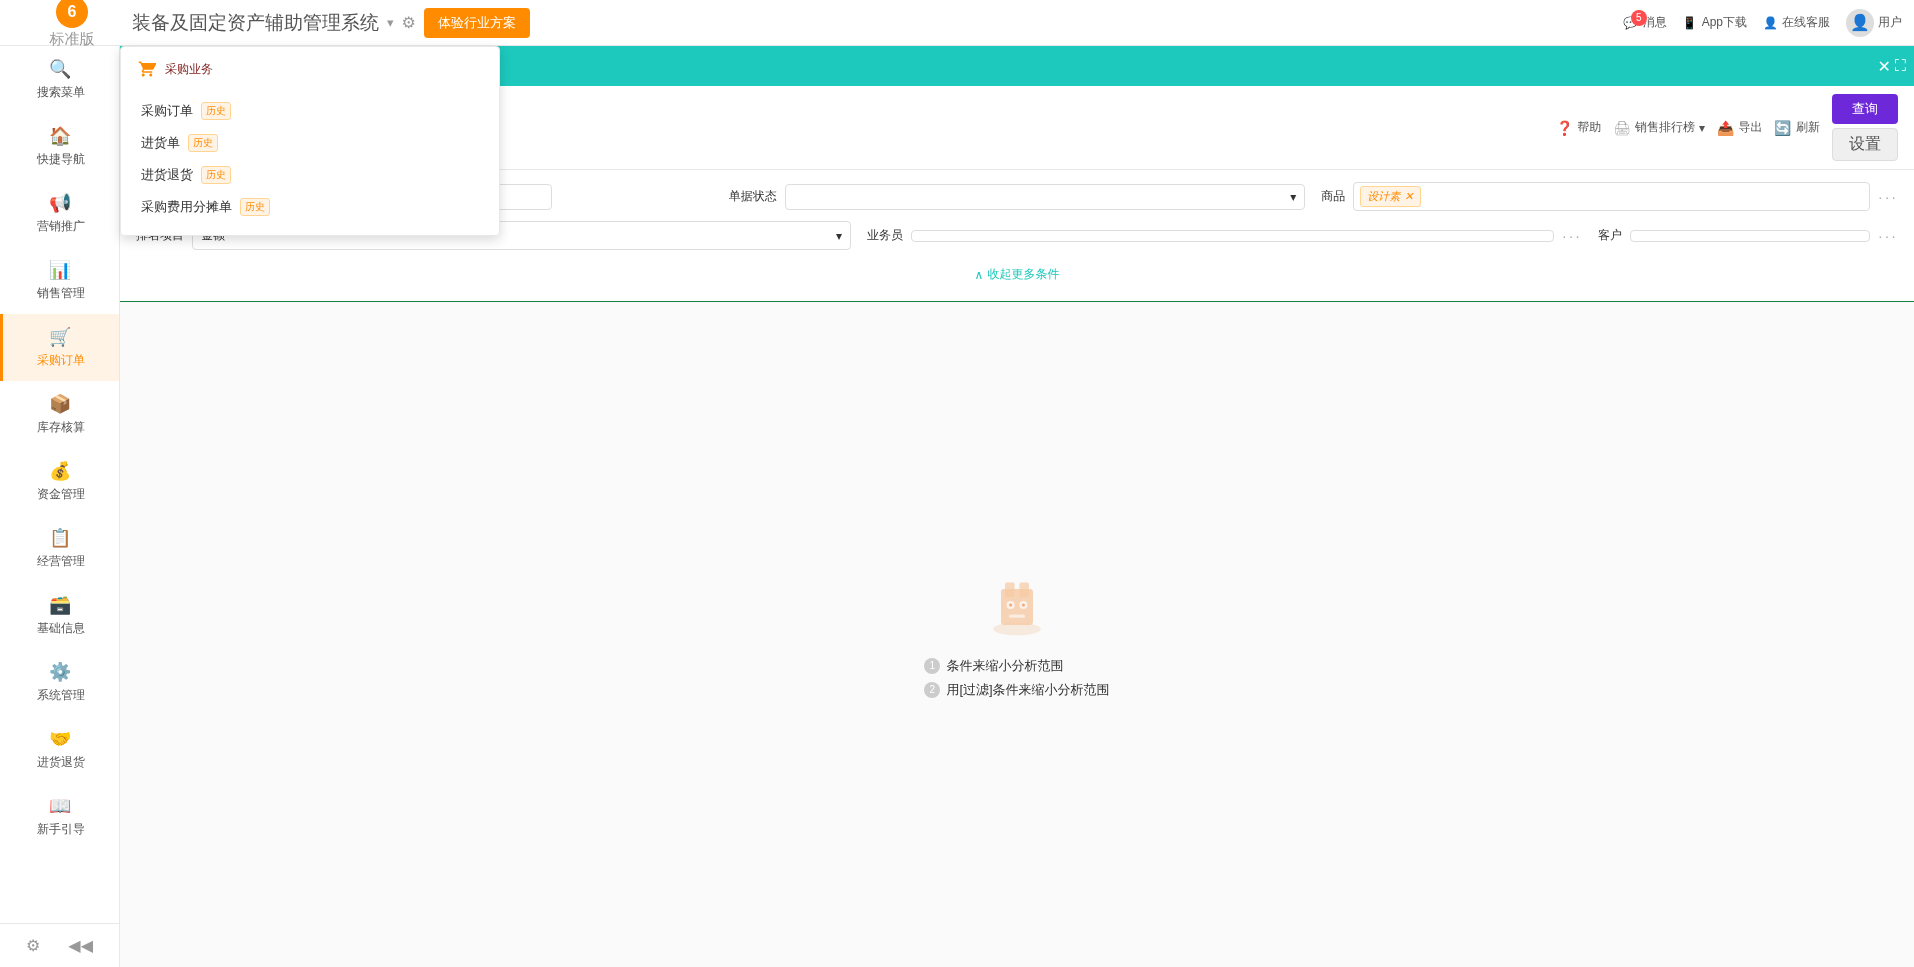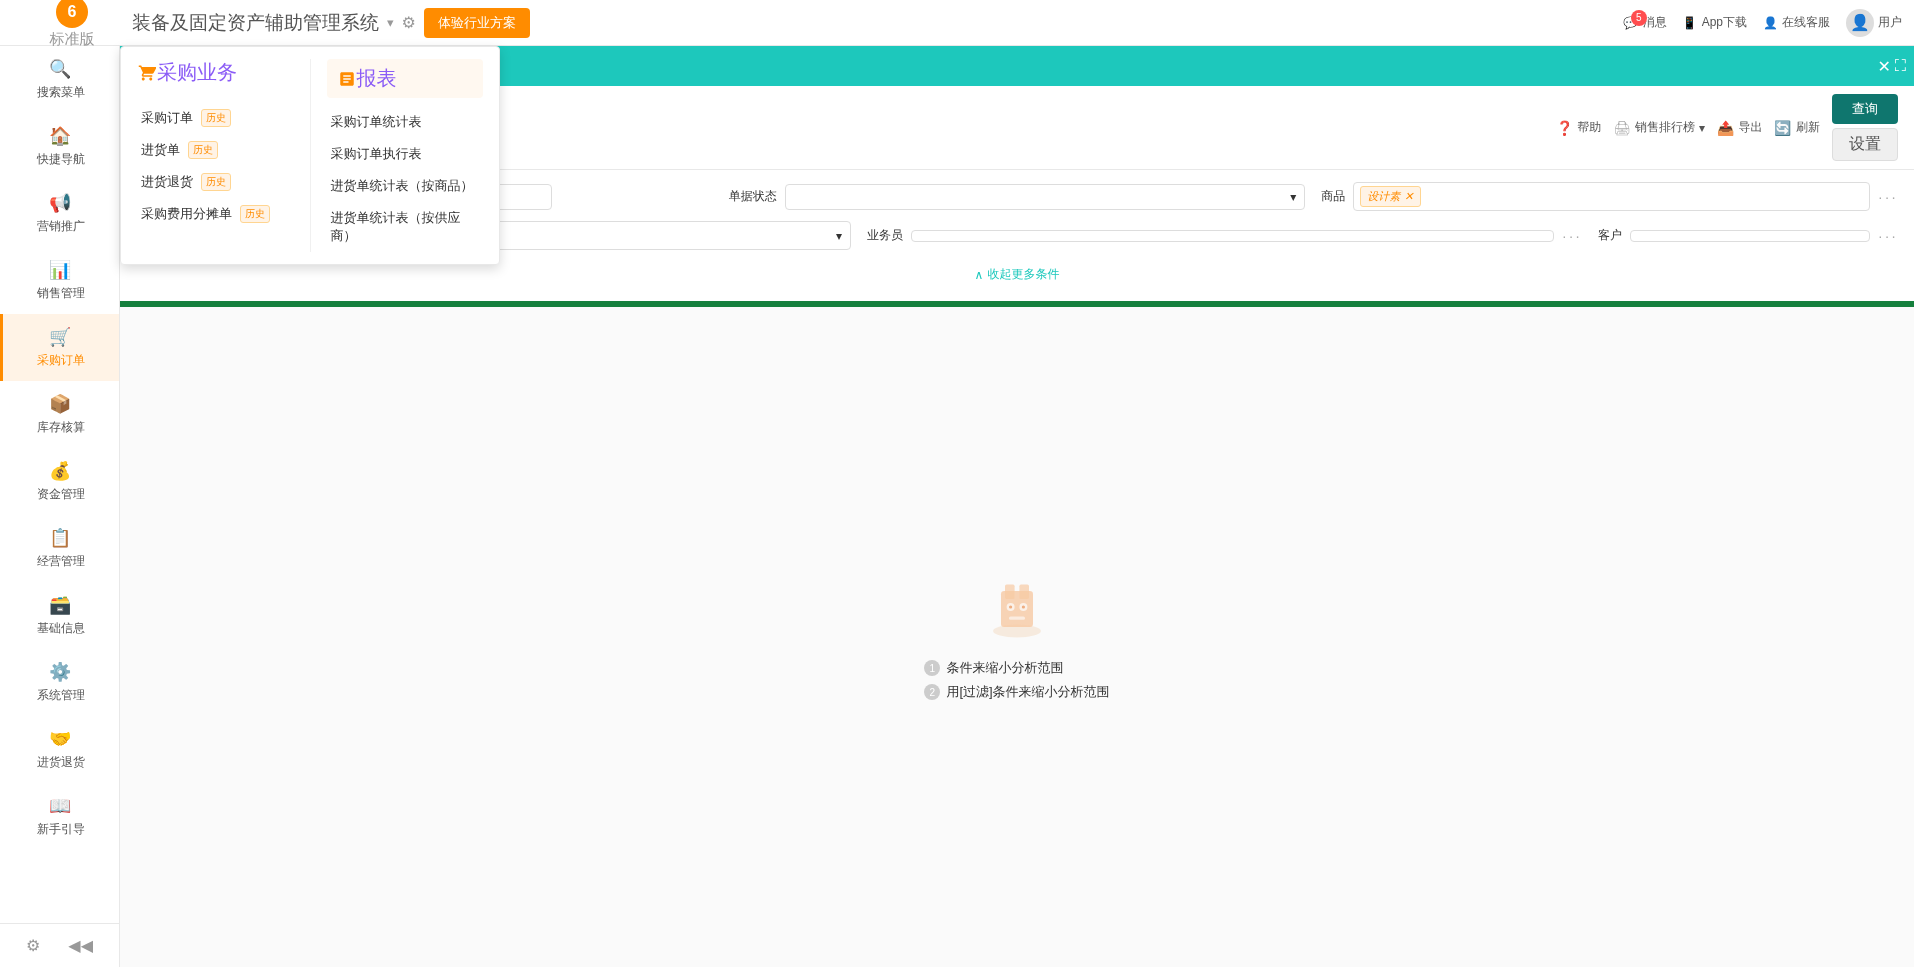--- a/index.html
+++ b/index.html
@@ -202,42 +202,42 @@
     .toolbar-btn {
       display: flex;
       align-items: center;
       gap: 4px;
       color: #555;
       font-size: 12px;
       cursor: pointer;
     }
     .toolbar-btn-icon { font-size: 14px; color: #aaa; }
     .query-btn {
-      background: #0f766e;
+      background: #6d28d9;
       color: white;
       border: none;
       border-radius: 4px;
       padding: 6px 20px;
       font-size: 13px;
       cursor: pointer;
     }
     .settings-btn {
       border: 1px solid #ddd;
       border-radius: 4px;
       padding: 5px 16px;
       font-size: 16px;
       cursor: pointer;
       color: #555;
     }
 
     
     .filter-area {
       background: #fff;
       padding: 12px 16px;
-      border-bottom: 6px solid #15803d;
+      border-bottom: 1px solid #15803d;
     }
     .filter-row {
       display: flex;
       align-items: center;
       gap: 16px;
       margin-bottom: 10px;
     }
     .filter-item {
       display: flex;
       align-items: center;
@@ -355,23 +355,24 @@
     .menu-column {
       flex: 1;
       padding: 0 16px;
     }
     .menu-column + .menu-column {
       border-left: 1px solid #f0f0f0;
     }
     .menu-header {
       display: flex;
       align-items: center;
-      font-size: 20px;
+      gap: 8px;
+      font-size: 12px;
       font-weight: 500;
-      color: #8b5cf6;
+      color: #7f1d1d;
       margin-bottom: 10px;
       padding-bottom: 6px;
     }
     .menu-header-icon {
       width: 20px;
       height: 20px;
       display: flex;
       align-items: center;
       justify-content: center;
     }
@@ -654,35 +655,13 @@
     </div>
     <div class="menu-item">
       <span>进货退货</span>
       <span class="history-badge">历史</span>
     </div>
     <div class="menu-item">
       <span>采购费用分摊单</span>
       <span class="history-badge">历史</span>
     </div>
   </div>
-  <div class="menu-column">
-    <div class="menu-header right-col-header">
-      <div class="menu-header-icon">
-        <svg width="18" height="18" viewBox="0 0 24 24" fill="#ff8c00">
-          <path d="M19 3H5c-1.1 0-2 .9-2 2v14c0 1.1.9 2 2 2h14c1.1 0 2-.9 2-2V5c0-1.1-.9-2-2-2zm-5 14H7v-2h7v2zm3-4H7v-2h10v2zm0-4H7V7h10v2z"></path>
-        </svg>
-      </div>
-      <span>报表</span>
-    </div>
-    <div class="menu-item">
-      <span>采购订单统计表</span>
-    </div>
-    <div class="menu-item">
-      <span>采购订单执行表</span>
-    </div>
-    <div class="menu-item">
-      <span>进货单统计表（按商品）</span>
-    </div>
-    <div class="menu-item">
-      <span>进货单统计表（按供应商）</span>
-    </div>
-  </div>
 </div>
 
 </body></html>

